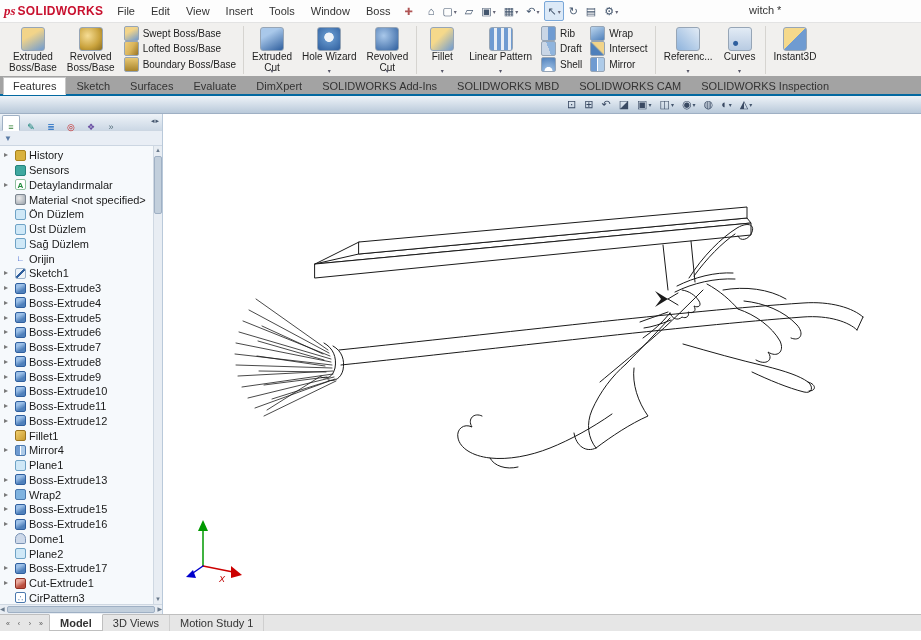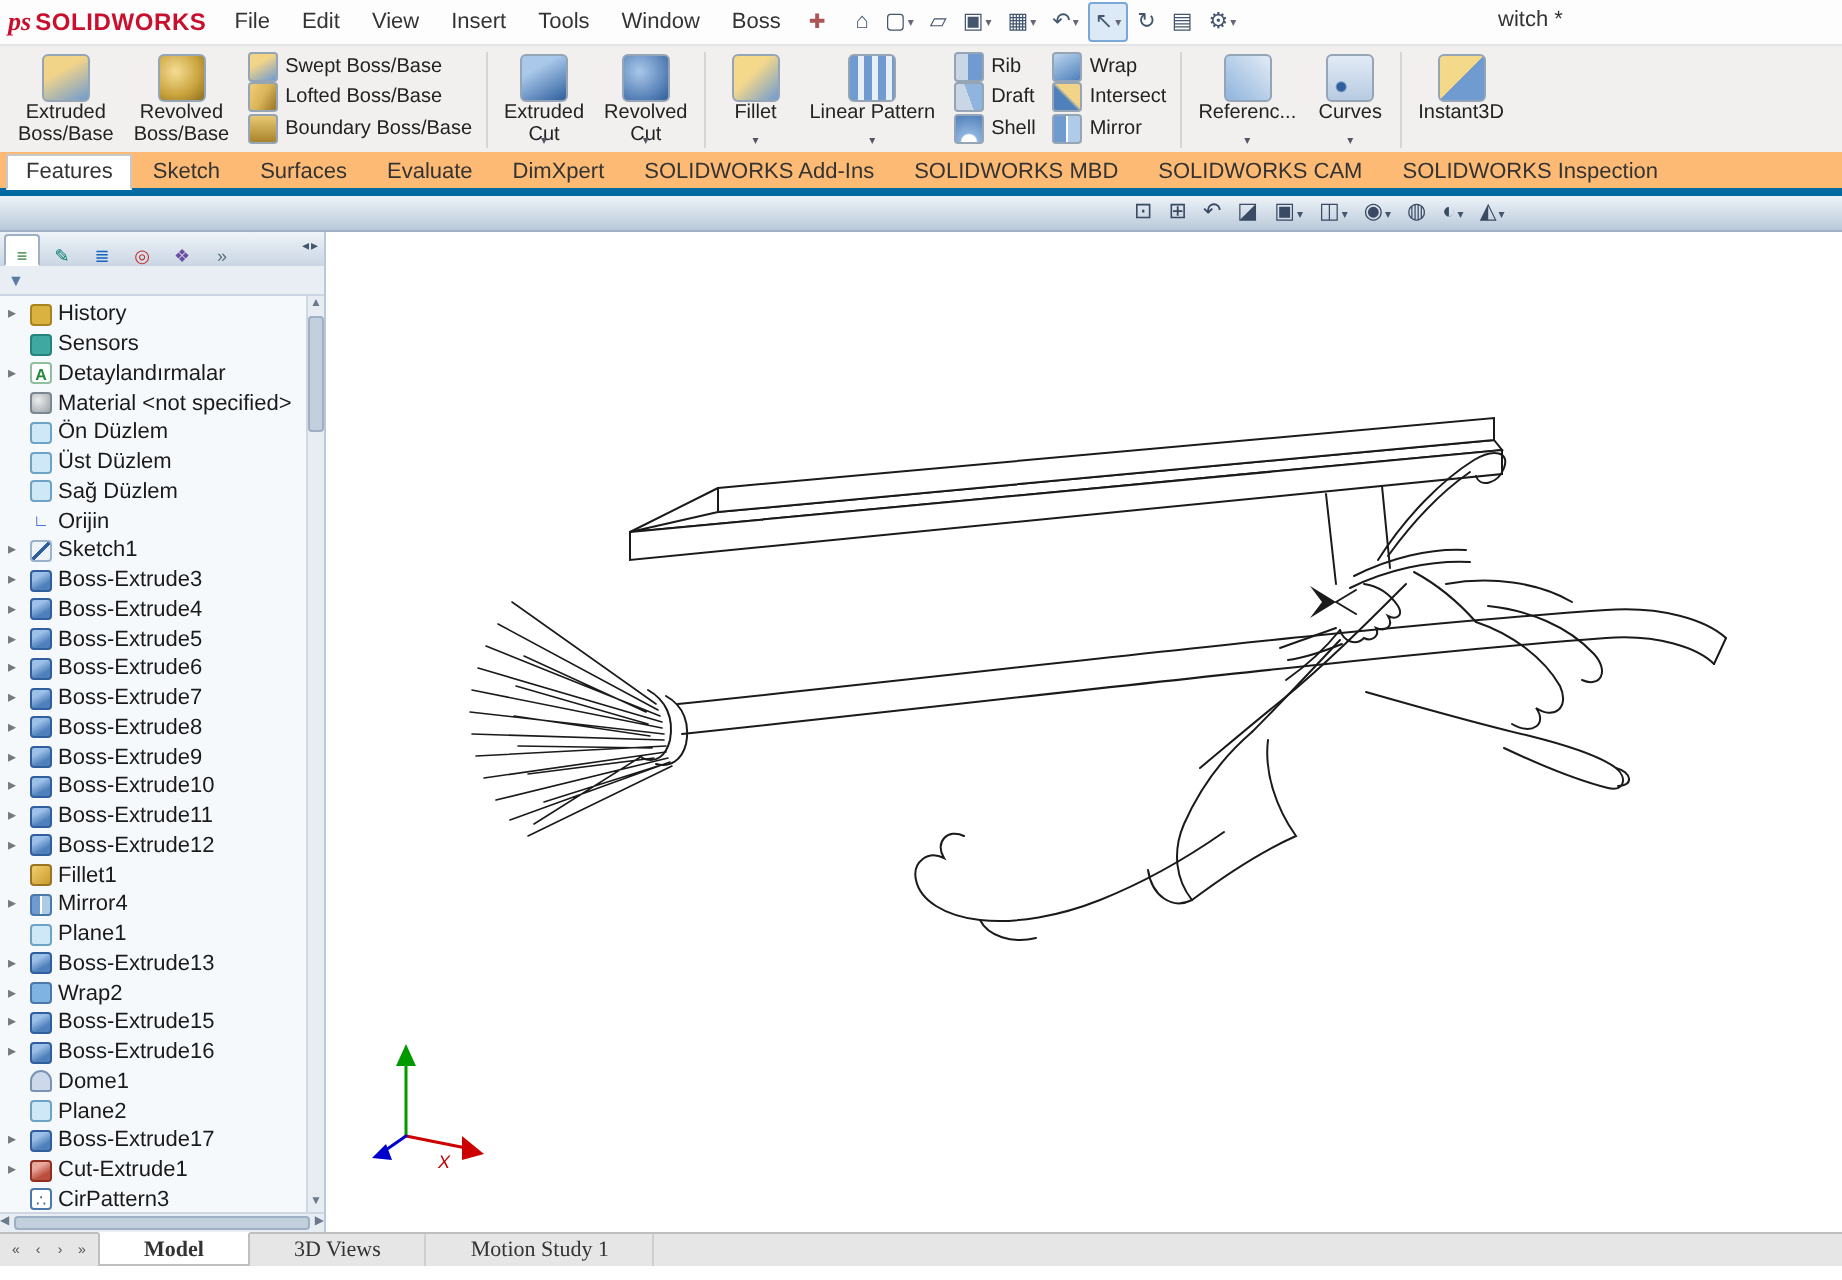--- a/index.html
+++ b/index.html
@@ -53,22 +53,22 @@
   .ri-draft{background:linear-gradient(70deg,#c9d6e6 50%,#8fb4dd 50%);}
   .ri-shell{background:radial-gradient(circle at 50% 100%,#fff 25%,#8fb4dd 30%,#4f80bb);}
   .ri-wrap{background:linear-gradient(150deg,#bcd6ee,#4f80bb);}
   .ri-intersect{background:linear-gradient(45deg,#4f80bb 45%,#f2d489 55%);}
   .ri-mirror{background:linear-gradient(90deg,#6f9bd1 46%,#fff 46% 54%,#aecbe8 54%);}
   .ri-ref{background:linear-gradient(45deg,#8fb4dd,#e2ebf5);}
   .ri-curves{background:radial-gradient(circle at 30% 70%,#2f5f9e 2px,transparent 3px),linear-gradient(#e2ebf5,#b8cbe2);}
   .ri-instant{background:linear-gradient(135deg,#f5d98b 50%,#6f9bd1 50%);}
 
   
-  .tabrow{height:18px;background:#fdba74;display:flex;align-items:flex-end;padding-left:3px;
-          border-bottom:4px solid #0369a1;flex:none;}
+  .tabrow{height:18px;background:#a3a3a3;display:flex;align-items:flex-end;padding-left:3px;
+          border-bottom:2px solid #0369a1;flex:none;}
   .ctab{font-size:11px;color:#333;padding:2px 9px 2px;border:1px solid transparent;margin-bottom:-1px;white-space:nowrap;}
   .ctab.active{background:#fff;border-color:#c8c8c8;border-bottom-color:#fff;}
 
   
   .strip{height:17px;background:linear-gradient(#eef3f8,#b9c9da);position:relative;
          border-bottom:1px solid #9fb0c4;flex:none;}
   .headsup{position:absolute;left:565px;top:0;height:100%;display:flex;align-items:center;gap:4px;}
   .hu-btn{display:flex;align-items:center;padding:0 2px;height:15px;border-radius:2px;}
   .hu-glyph{font-size:11px;color:#3a4a63;line-height:15px;}
   .hu-caret{font-size:6px;color:#44566e;margin-left:1px;}
@@ -120,21 +120,21 @@
 
   .viewport{flex:1;background:#fff;position:relative;overflow:hidden;}
   .wire{position:absolute;left:0;top:0;width:100%;height:100%;}
   .triad-x-label{position:absolute;left:56px;top:460px;color:#c00000;font-size:9px;font-style:italic;}
 
   
   .bottombar{height:16px;background:#e6e6e6;border-top:1px solid #bfbfbf;display:flex;align-items:stretch;flex:none;}
   .tabnav{display:flex;align-items:center;padding:0 3px;gap:1px;}
   .tn-btn{font-size:7px;color:#555;width:10px;text-align:center;}
   .doctabs{display:flex;align-items:stretch;}
-  .dtab{padding:1px 22px;font-size:11px;color:#333;display:flex;align-items:center;border-right:1px solid #cfcfcf;white-space:nowrap;font-family:Liberation Serif, serif;}
+  .dtab{padding:1px 10px;font-size:11px;color:#333;display:flex;align-items:center;border-right:1px solid #cfcfcf;white-space:nowrap;}
   .dtab.active{background:#fff;font-weight:bold;border:1px solid #bfbfbf;border-top-color:#fff;margin-top:-1px;}
   .statusbar{height:10px;background:#f0f0f0;border-top:1px solid #d0d0d0;font-size:9px;color:#333;
              display:flex;align-items:center;padding-left:4px;flex:none;}
 </style>
 </head>
 <body>
 
 <div class="app">
 
   <div class="titlebar">
@@ -240,20 +240,29 @@
       </div>
       <div class="rcol">
 
         <div class="rb-sep"></div>
       </div>
       <div class="rcol">
         <div class="rb-large">
           <span class="ric ri-cut"></span>
           <span class="rl1">Extruded</span>
           <span class="rl2">Cut</span>
+          <span class="rcaret">▾</span>
+        </div>
+
+      </div>
+      <div class="rcol">
+        <div class="rb-large">
+          <span class="ric ri-hole"></span>
+          <span class="rl1">Hole Wizard</span>
+
           <span class="rcaret">▾</span>
         </div>
 
       </div>
       <div class="rcol">
         <div class="rb-large">
           <span class="ric ri-revcut"></span>
           <span class="rl1">Revolved</span>
           <span class="rl2">Cut</span>
           <span class="rcaret">▾</span>

